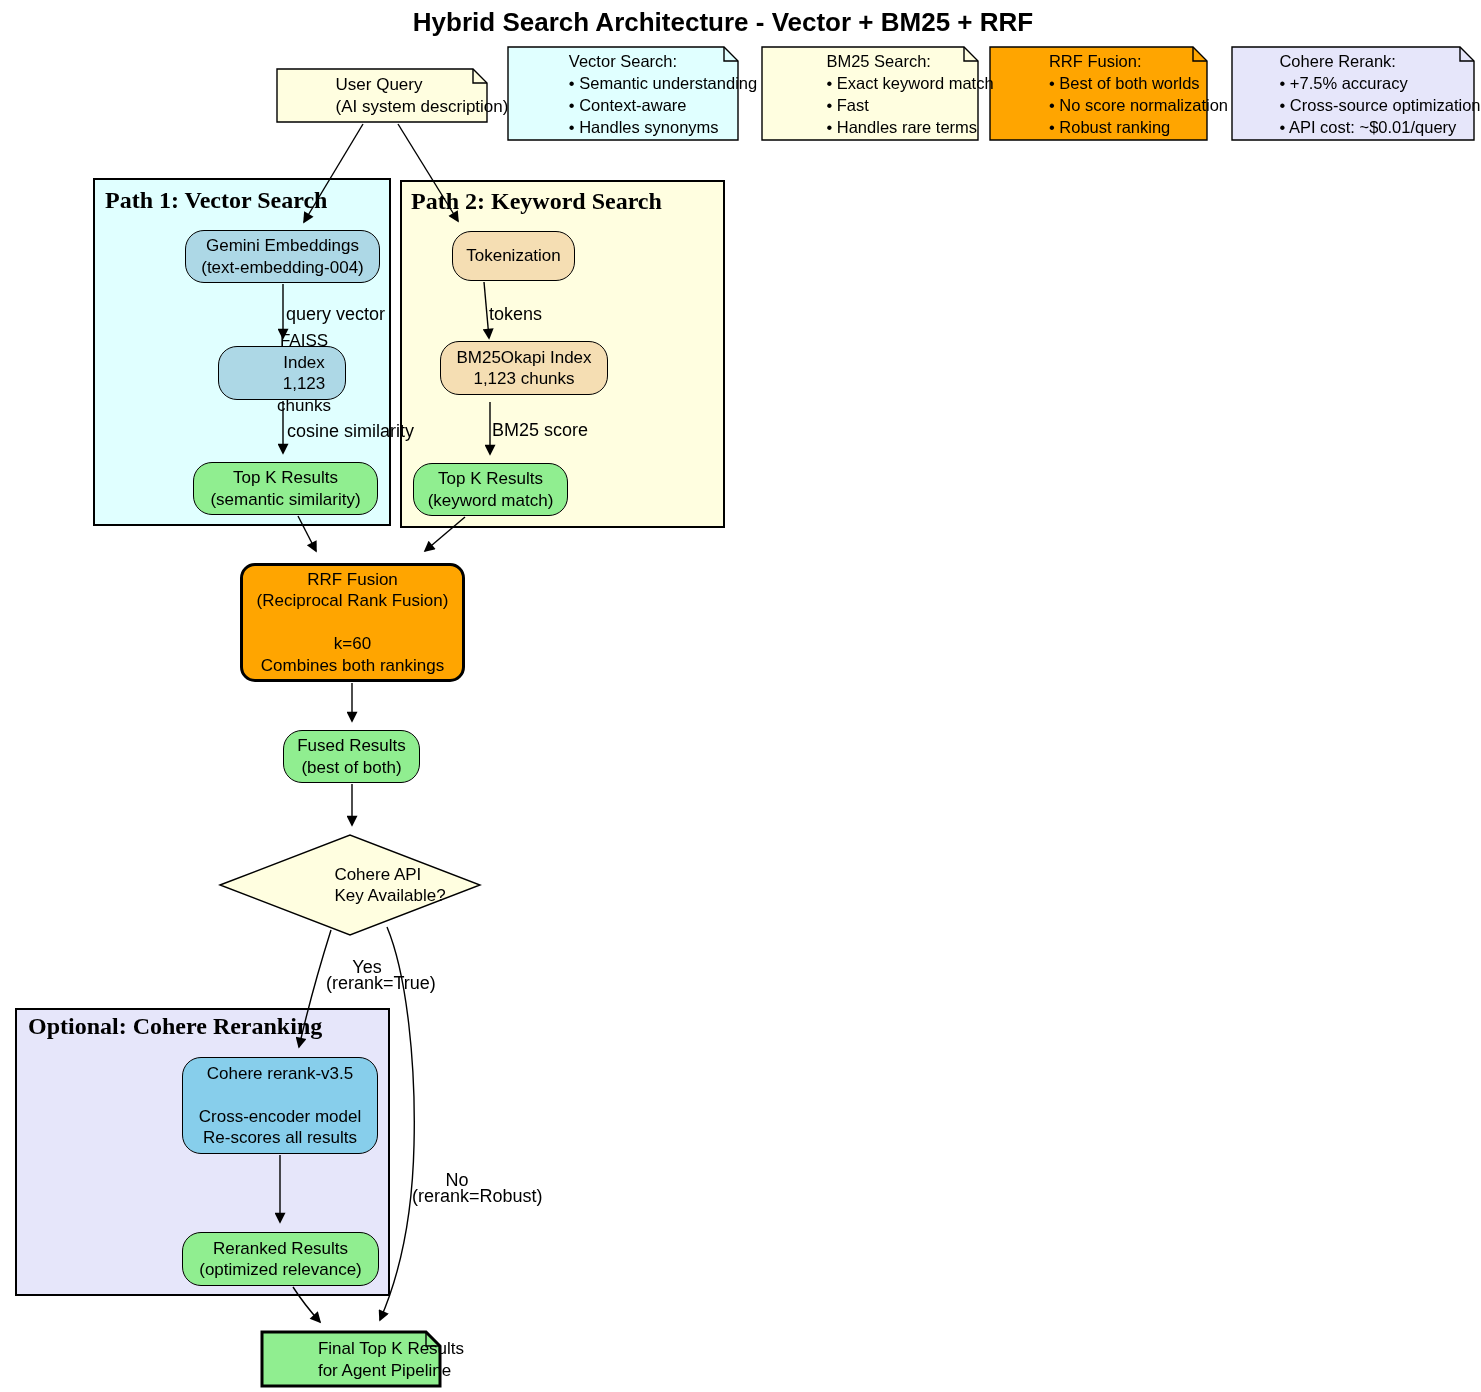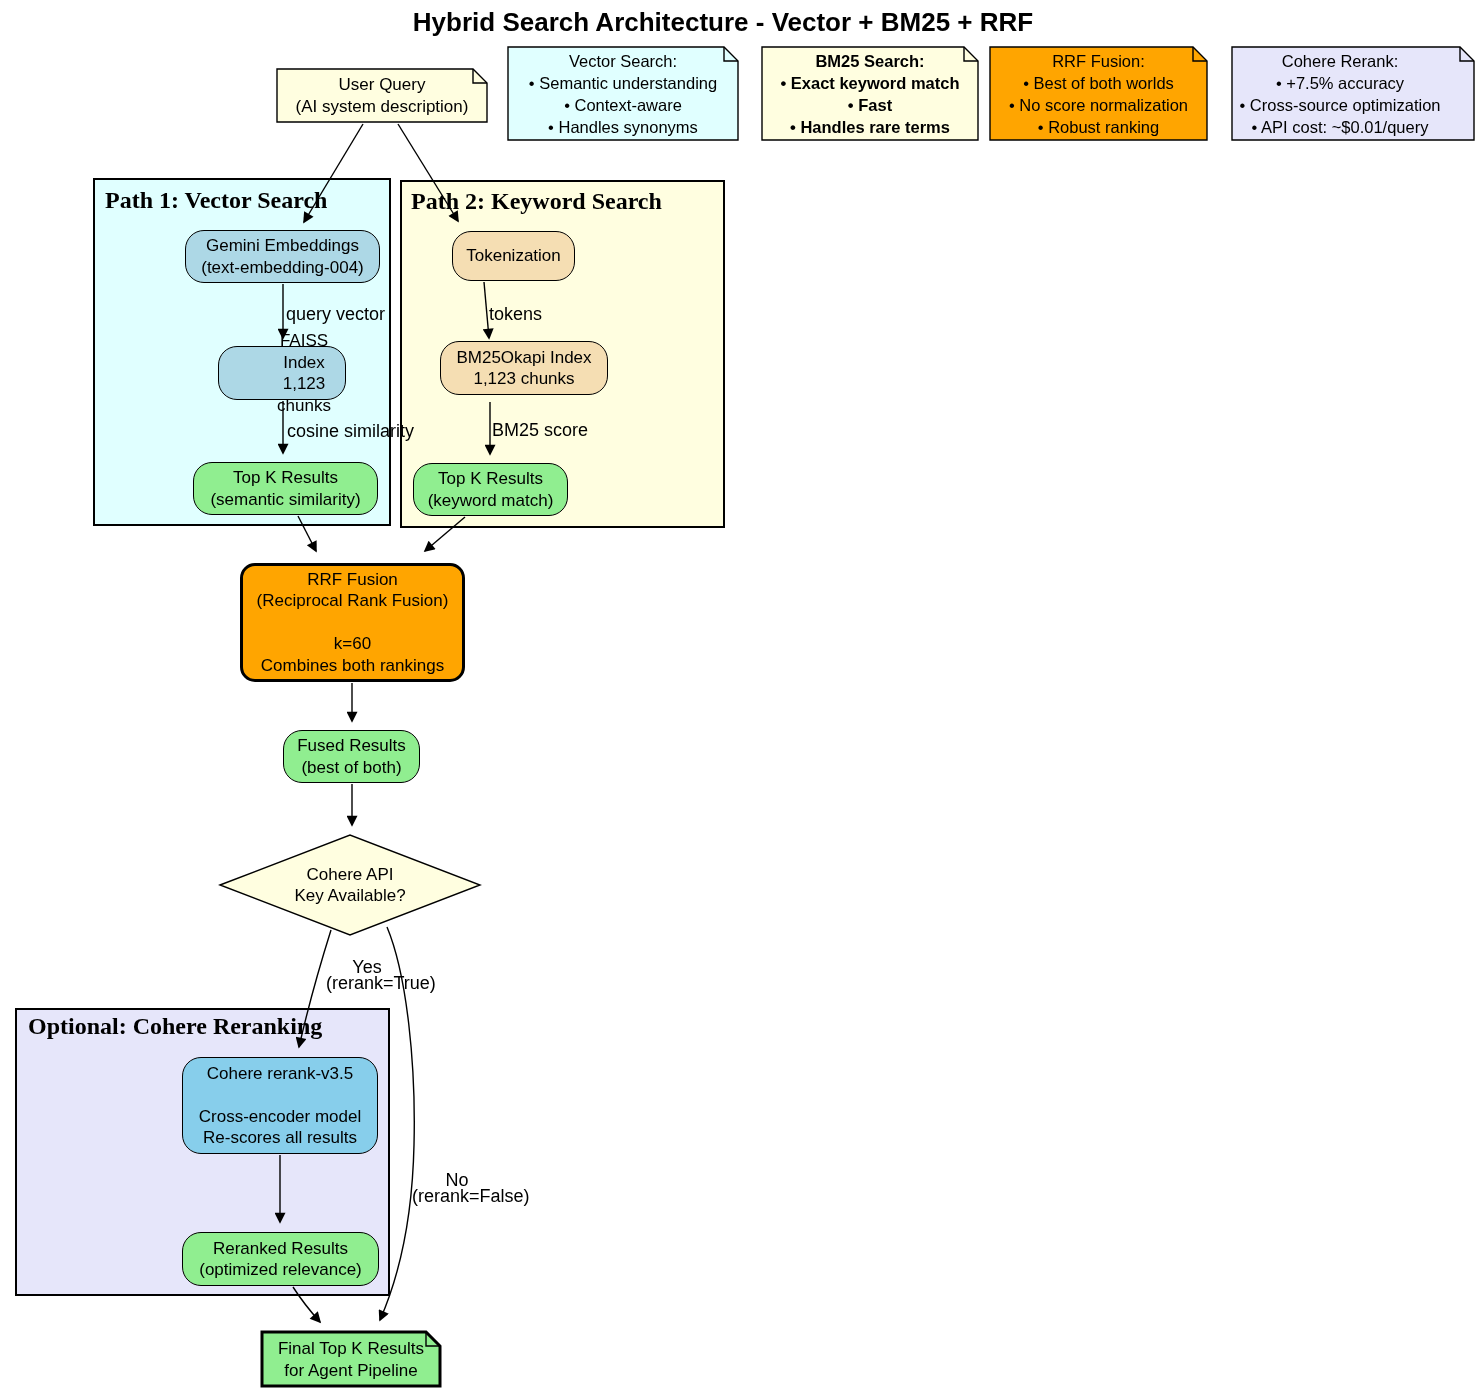--- a/index.html
+++ b/index.html
@@ -27,21 +27,21 @@
   }
   .round { border-radius:19px; }
   .f-lightblue  { background:#add8e6; }
   .f-lightgreen { background:#90ee90; }
   .f-wheat      { background:#f5deb3;margin-left:32px; }
   .f-orange     { background:#ffa500; }
   .f-skyblue    { background:#87ceeb; }
   .n-rrf { border-width:3px; border-radius:15px; }
   .overlay-text {
     position:absolute; display:flex; align-items:center; justify-content:center;
-    text-align:center; white-space:pre-line; z-index:4;
+    white-space:pre-line; z-index:4;padding-left:40px;
   }
   .note-text { font-size:16.5px; line-height:22px; }
   .node-text { font-size:17px; line-height:21.5px; }
   .edge-label {
     position:absolute; font-size:18px; line-height:16px; white-space:pre-line; z-index:4;
   }
   .el-center { text-align:center; }
   .shape-stroke { stroke:#000; stroke-width:1.4; }
   .shape-thick  { stroke:#000; stroke-width:3; }
   .edge { stroke:#000; stroke-width:1.4; fill:none; }
@@ -137,21 +137,21 @@
 Re-scores all results</div>
   <div class="node round f-lightgreen" style="left:182px; top:1232px; width:197px; height:54px;">Reranked Results
 (optimized relevance)</div>
 
   <div class="overlay-text node-text" style="left:277px; top:69px; width:210px; height:53px;">User Query
 (AI system description)</div>
   <div class="overlay-text note-text" style="left:508px; top:47px; width:230px; height:93px;">Vector Search:
 • Semantic understanding
 • Context-aware
 • Handles synonyms</div>
-  <div class="overlay-text note-text" style="left:762px; top:47px; width:216px; height:93px;font-weight:bold;">BM25 Search:
+  <div class="overlay-text note-text" style="left:762px; top:47px; width:216px; height:93px;">BM25 Search:
 • Exact keyword match
 • Fast
 • Handles rare terms</div>
   <div class="overlay-text note-text" style="left:990px; top:47px; width:217px; height:93px;">RRF Fusion:
 • Best of both worlds
 • No score normalization
 • Robust ranking</div>
   <div class="overlay-text note-text" style="left:1232px; top:47px; width:216px; height:93px;">Cohere Rerank:
 • +7.5% accuracy
 • Cross-source optimization
@@ -161,15 +161,15 @@
   <div class="overlay-text node-text" style="left:262px; top:1333px; width:178px; height:53px;">Final Top K Results
 for Agent Pipeline</div>
 
   <div class="edge-label" style="left:286px; top:306px;">query vector</div>
   <div class="edge-label" style="left:287px; top:423px;">cosine similarity</div>
   <div class="edge-label" style="left:489px; top:306px;">tokens</div>
   <div class="edge-label" style="left:492px; top:422px;">BM25 score</div>
   <div class="edge-label el-center" style="left:326px; top:959px; width:82px;">Yes
 (rerank=True)</div>
   <div class="edge-label el-center" style="left:412px; top:1172px; width:90px;">No
-(rerank=False)</div>
+(rerank=Robust)</div>
 
 </div>
 
 </body></html>

